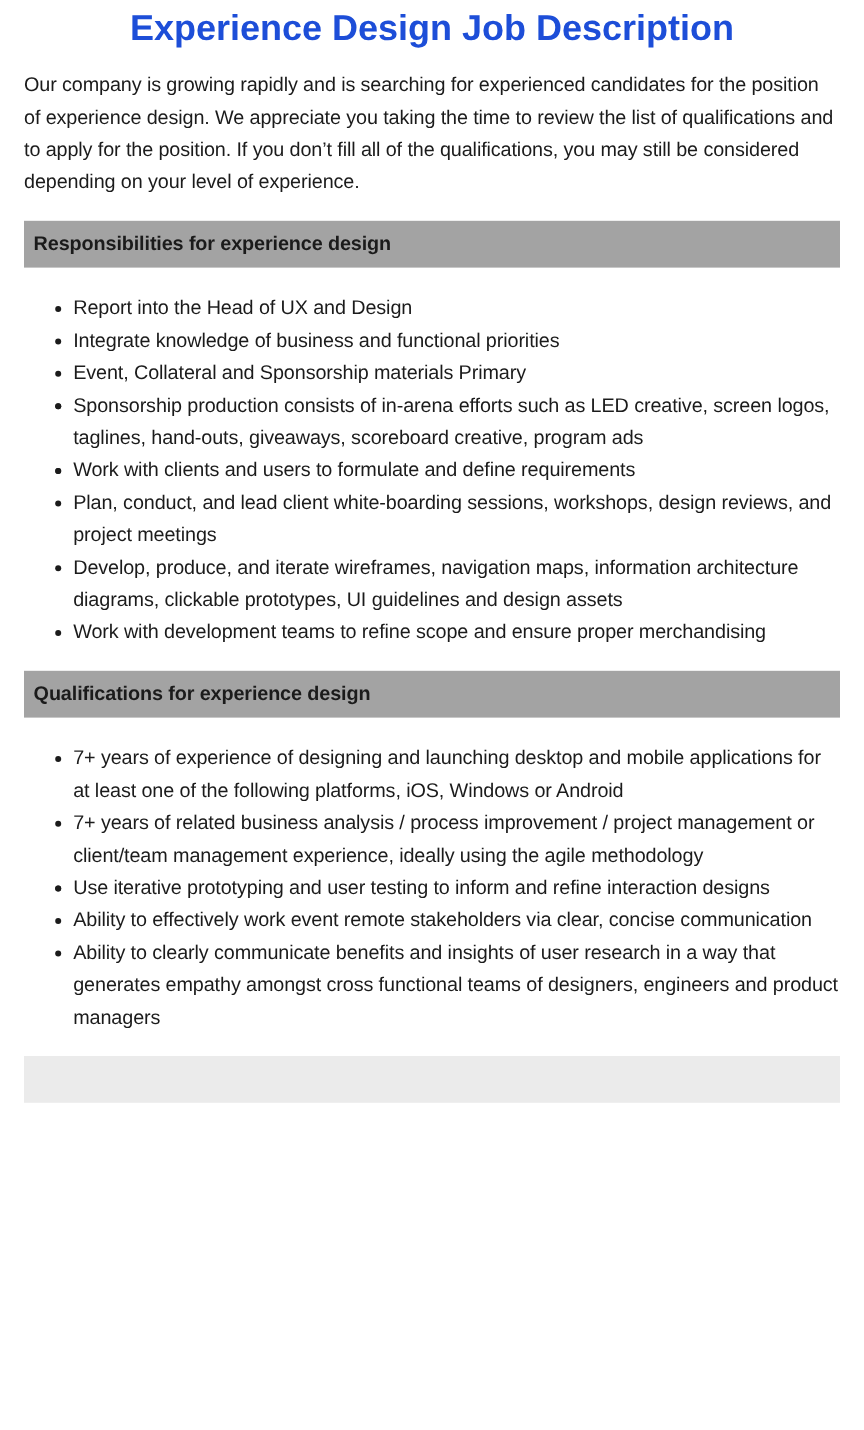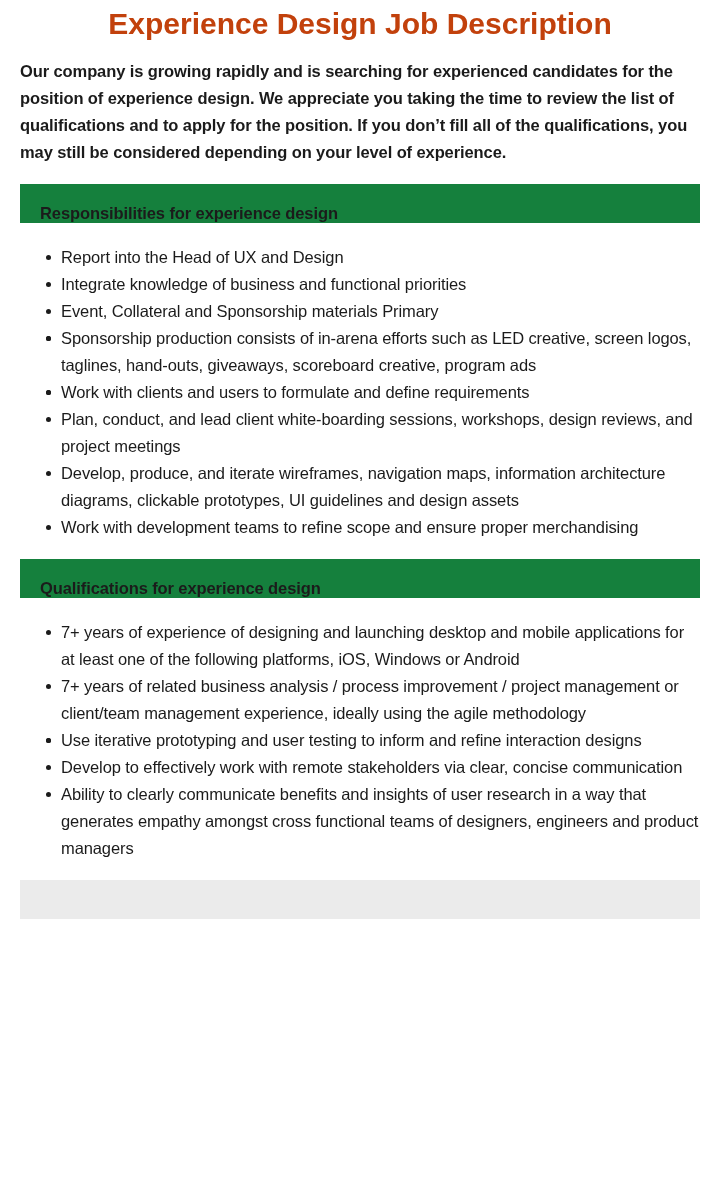--- a/index.html
+++ b/index.html
@@ -12,37 +12,36 @@
     color: #1b1b1b;
     font-family: "Liberation Sans", sans-serif;
     overflow: hidden;
   }
   .doc-title {
     margin: 4px 0 0;
     font-size: 30px;
     line-height: 40px;
     font-weight: bold;
     text-align: center;
-    color: #c2410c;
+    color: #1d4ed8;
   }
   .intro {
     margin: 14px 0 0;
     font-size: 16.5px;
     line-height: 27px;
     letter-spacing: -0.1px;
-    font-weight: bold;
   }
   .section-bar {
     margin-top: 18px;
     height: 39px;
-    background: #15803d;
+    background: #a3a3a3;
     display: flex;
-    align-items: flex-end;
+    align-items: center;
     box-sizing: border-box;
-    padding: 0 20px;
+    padding: 0 8px;
   }
   .section-heading {
     font-size: 16.5px;
     font-weight: bold;
     letter-spacing: -0.1px;
   }
   ul.bullet-list {
     list-style: none;
     margin: 21px 0 0;
     padding: 0 0 0 25px;
@@ -95,17 +94,17 @@
 
 <div class="section-bar">
   <span class="section-heading">Qualifications for experience design</span>
 </div>
 
 <ul class="bullet-list">
   <li><span class="bullet"></span><span>7+ years of experience of designing and launching desktop and mobile applications for at least one of the following platforms, iOS, Windows or Android</span></li>
   <li><span class="bullet"></span><span>7+ years of related business analysis / process improvement / project management or client/team management experience, ideally using the agile methodology</span></li>
   <li><span class="bullet"></span></li>
   <li><span class="bullet"></span><span>Use iterative prototyping and user testing to inform and refine interaction designs</span></li>
-  <li><span class="bullet"></span><span>Develop to effectively work with remote stakeholders via clear, concise communication</span></li>
+  <li><span class="bullet"></span><span>Ability to effectively work event remote stakeholders via clear, concise communication</span></li>
   <li><span class="bullet"></span><span>Ability to clearly communicate benefits and insights of user research in a way that generates empathy amongst cross functional teams of designers, engineers and product managers</span></li>
 </ul>
 
 <div class="next-section-bar"></div>
 
 </body></html>

